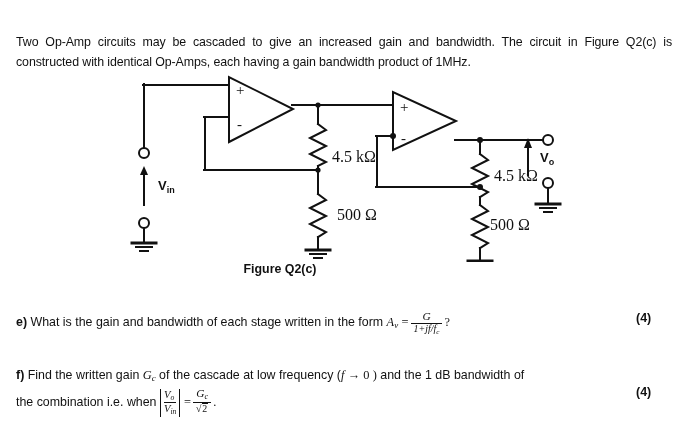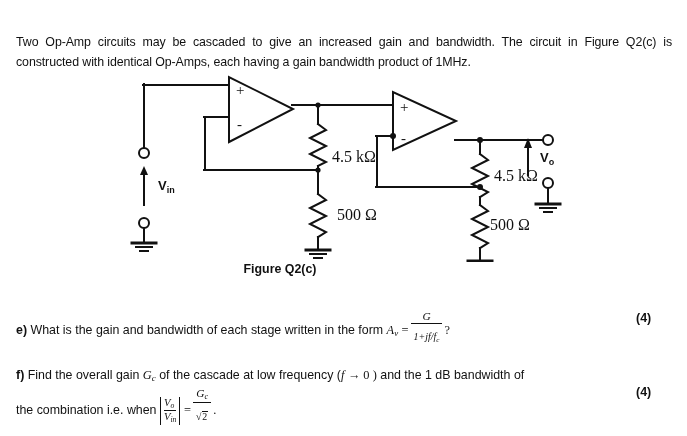--- a/index.html
+++ b/index.html
@@ -94,21 +94,21 @@
   }
   .frac .num {
     display: block;
     font-size: 0.92em;
     padding: 0 3px;
   }
   .frac .den {
     display: block;
     font-size: 0.80em;
     border-top: 1.2px solid #111;
-    padding: 8px 3px;
+    padding: 0 3px;
   }
   .absbar {
     display: inline-block;
     vertical-align: -0.48em;
     border-left: 1.3px solid #111;
     border-right: 1.3px solid #111;
     padding: 0 3px;
     line-height: 1.05;
   }
   .absbar .num, .absbar .den { display: block; font-size: 0.86em; }
@@ -221,21 +221,21 @@
     <span class="qlabel">e)</span>
     <span>What is the gain and bandwidth of each stage written in the form</span>
     <span class="nowrap"><span class="mi">A</span><span class="mi sub">v</span>
       <span class="mn">=</span><span class="frac"><span class="num mi">G</span><span class="den"><span class="mi">1+jf/f</span><span class="mi sub">c</span></span></span><span class="mn">?</span></span>
   </div>
   <div class="marks" id="marks-e">(4)</div>
 
   <div class="qblock" id="q-f">
     <div>
       <span class="qlabel">f)</span>
-      <span>Find the overall gain</span>
+      <span>Find the written gain</span>
       <span class="mi">G</span><span class="mi sub">c</span>
       <span>of the cascade at low frequency (</span><span class="mi">f</span>
       <span class="mn">→ 0 )</span>
       <span>and the 1 dB bandwidth of</span>
     </div>
     <div>
       <span>the combination i.e. when</span>
       <span class="absbar"><span class="num"><span class="mi">V</span><span class="mi sub">o</span></span><span class="den"><span class="mi">V</span><span class="mi sub">in</span></span></span>
       <span class="mn">=</span><span class="frac"><span class="num"><span class="mi">G</span><span class="mi sub">c</span></span><span class="den"><span class="mn">√</span><span class="mn rad">2</span></span></span><span class="mn">.</span>
     </div>

